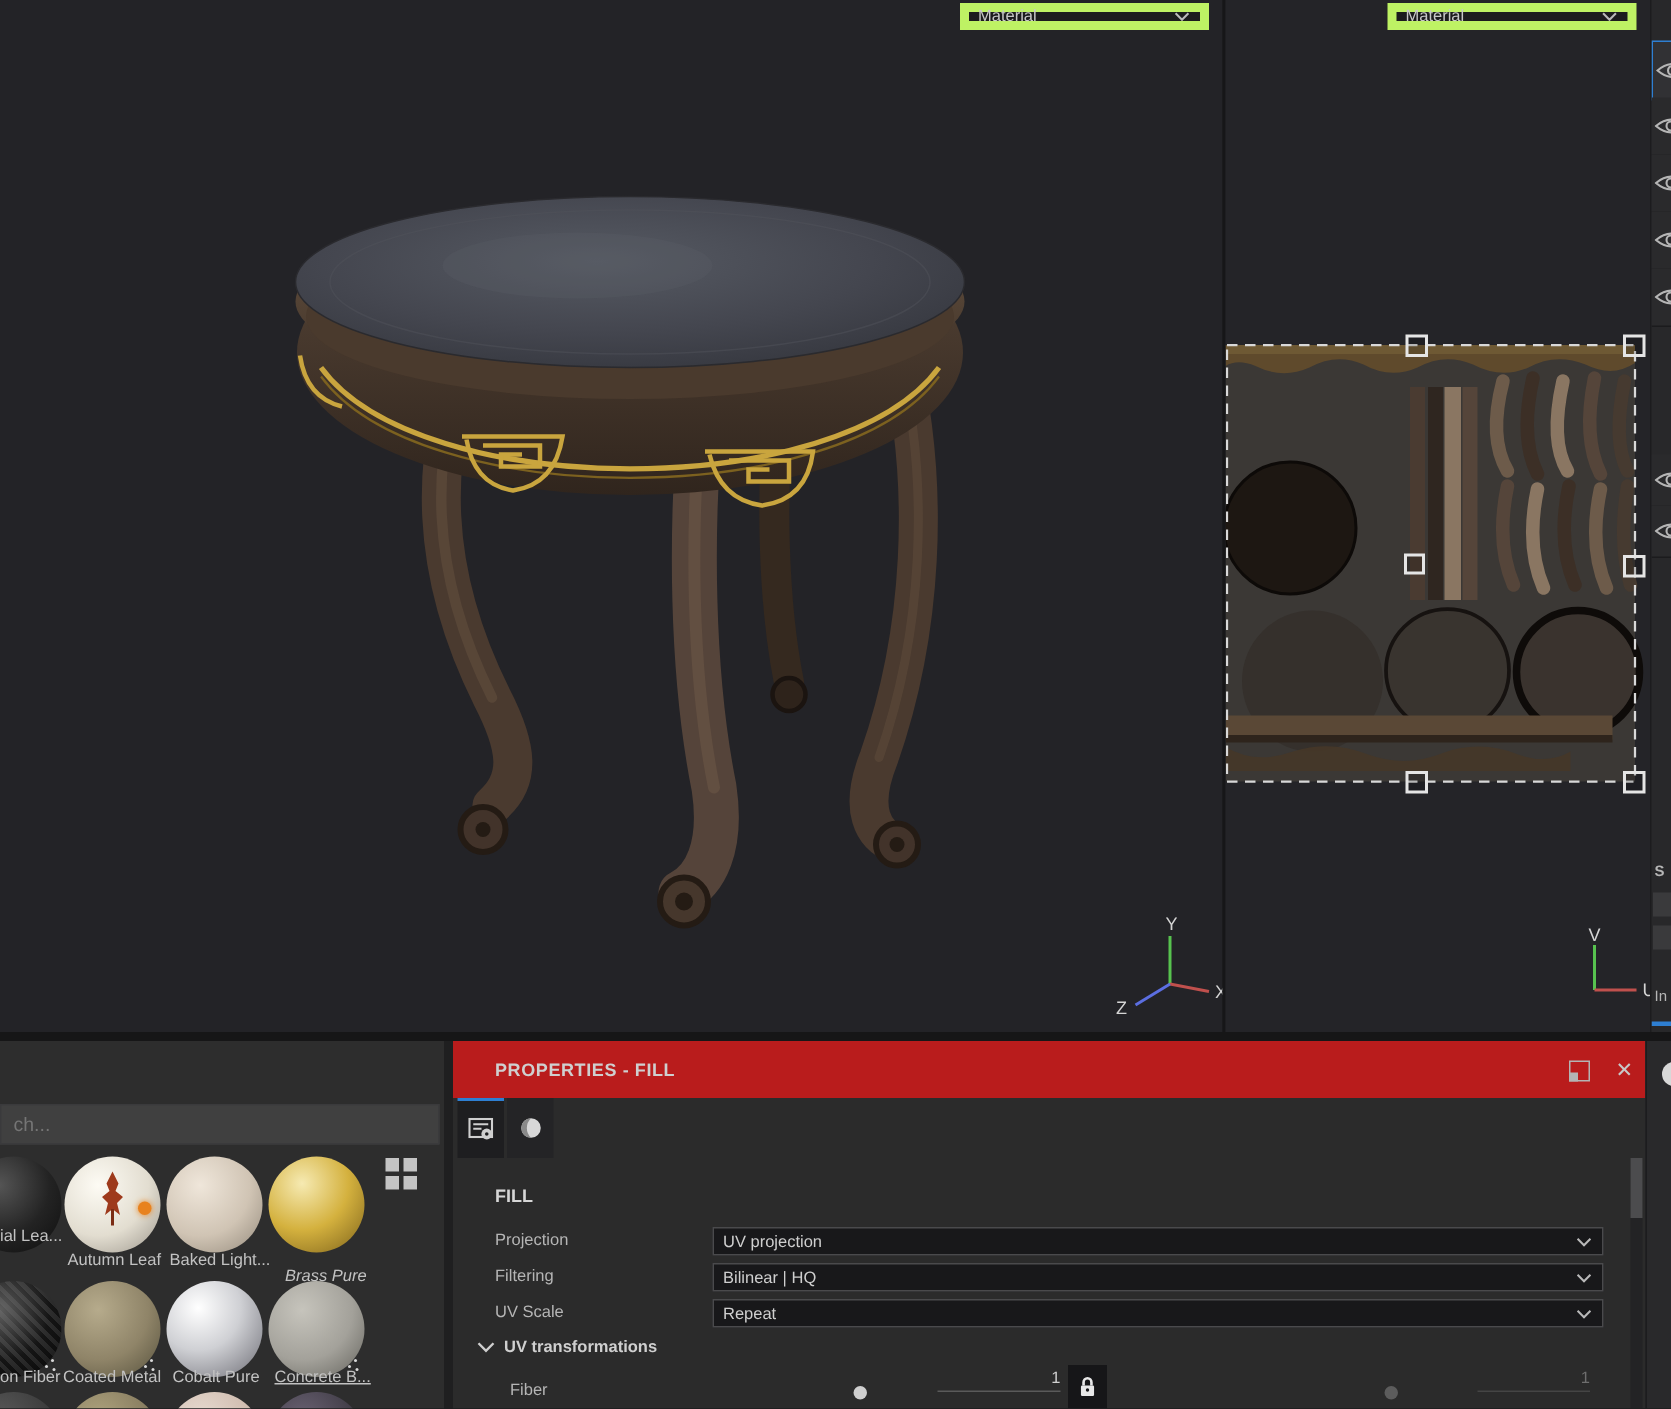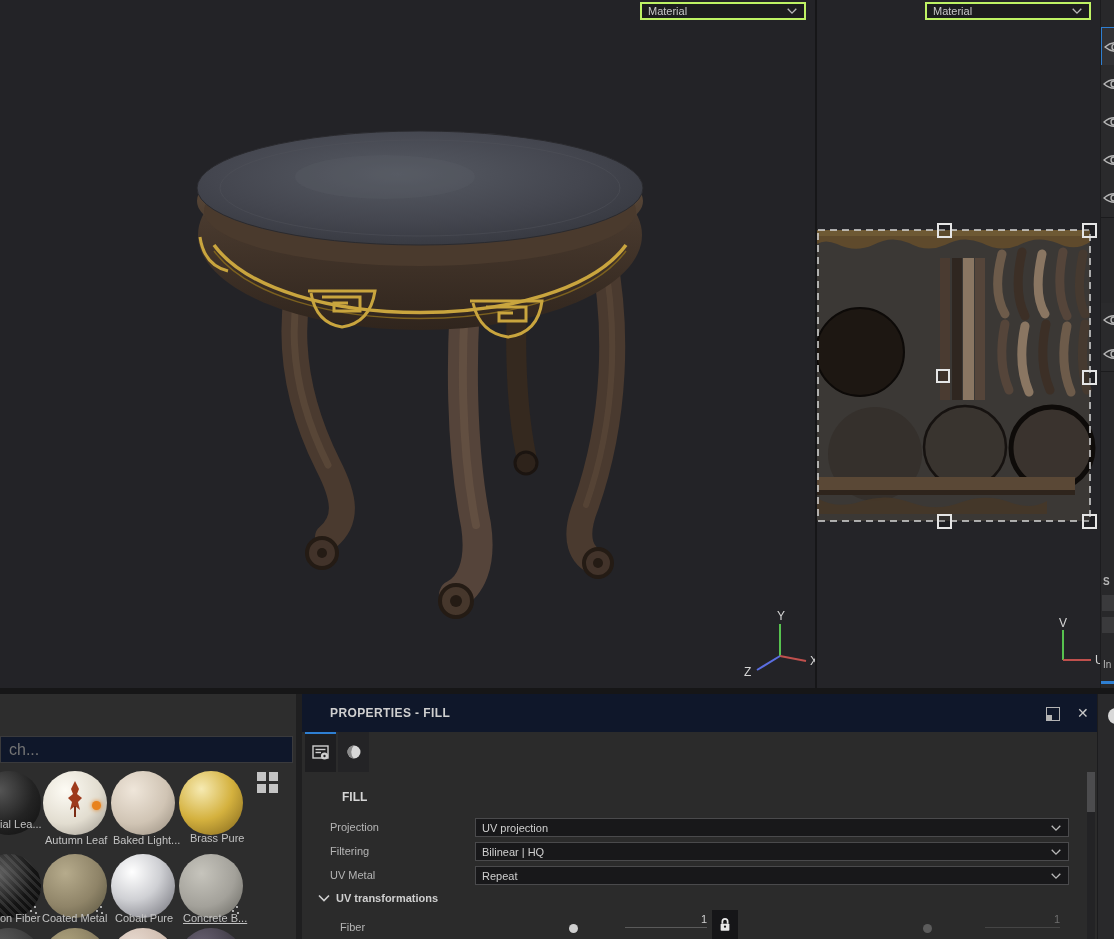--- a/index.html
+++ b/index.html
@@ -7,39 +7,39 @@
        font-family:"Liberation Sans",sans-serif;color:#c8c8c8;font-size:11px;}
   .abs{position:absolute;}
 
   
   .vp3d{left:0;top:0;width:815px;height:688px;background:#232327;overflow:hidden;}
   .vp2d{left:817px;top:0;width:283px;height:688px;background:#242428;overflow:hidden;}
   .vdiv{left:815px;top:0;width:2px;height:688px;background:#161618;}
   .hdiv{left:0;top:688px;width:1114px;height:6px;background:#161617;}
 
   
-  .dd{height:18px;background:#1c1c1e;border:2px solid #bef264;display:flex;align-items:center;
+  .dd{height:18px;background:#1c1c1e;border:6px solid #bef264;display:flex;align-items:center;
       padding:0 6px;box-sizing:border-box;color:#c8c8c8;}
   .dd .lbl{flex:1;}
   .chev{width:12px;height:8px;flex:none;}
 
   
   .rstrip{left:1100px;top:0;width:14px;height:688px;background:#28282a;overflow:hidden;border-left:1px solid #1c1c1e;}
   .lrow{position:absolute;left:0;width:14px;background:#2a2a2c;border-bottom:1px solid #1b1b1d;overflow:hidden;}
   .lrow.sel{border:1px solid #2e7fd2;background:#313134;}
   .eyeic{position:absolute;left:2px;top:50%;transform:translateY(-50%);}
   .frag-bar{position:absolute;left:1px;width:13px;height:16px;background:#3a3a3c;}
   .frag-txt{position:absolute;left:2px;color:#b5b5b5;font-size:10px;}
   .frag-blue{position:absolute;left:0;width:14px;height:3px;background:#2e7fd2;}
 
   
   .assets{left:0;top:694px;width:296px;height:245px;background:#2d2d2d;overflow:hidden;}
   .adiv{left:296px;top:694px;width:6px;height:245px;background:#1f1f20;}
-  .searchbox{position:absolute;left:0;top:42px;width:293px;height:27px;background:#0f172a;
-             border:1px solid #3a3a3c;box-sizing:border-box;color:#8a8a8a;font-size:16px;
+  .searchbox{position:absolute;left:0;top:42px;width:293px;height:27px;background:#404040;
+             border:1px solid #3a3a3c;box-sizing:border-box;color:#8a8a8a;font-size:13px;
              padding:0 8px;outline:none;font-family:"Liberation Sans",sans-serif;}
   .gridicon{position:absolute;display:grid;grid-template-columns:9px 9px;grid-template-rows:9px 9px;gap:3px;}
   .gridicon span{background:#c4c4c4;}
   .sphere{position:absolute;width:64px;height:64px;border-radius:50%;}
   .m1{background:radial-gradient(circle at 35% 30%,#555 0%,#232323 55%,#0e0e0e 100%);}
   .m2{background:radial-gradient(circle at 35% 30%,#fdfbf4 0%,#e2ddd0 55%,#9a948a 100%);}
   .m3{background:radial-gradient(circle at 35% 30%,#efe6da 0%,#d0c4b4 55%,#92887a 100%);}
   .m4{background:radial-gradient(circle at 35% 28%,#f6eab2 0%,#d4b13e 50%,#7c611a 100%);}
   .m5{background:radial-gradient(circle at 35% 30%,rgba(120,120,120,.75) 0%,rgba(40,40,40,.2) 55%,rgba(0,0,0,.6) 100%),
         repeating-linear-gradient(45deg,#101010 0 3px,#2f2f2f 3px 6px);}
@@ -50,21 +50,21 @@
   .r32{background:radial-gradient(circle at 35% 30%,#b0a57f 0%,#857a5e 60%,#4a4434 100%);}
   .r33{background:radial-gradient(circle at 35% 30%,#e9dcd2 0%,#cdb9ac 60%,#8d7d72 100%);}
   .r34{background:radial-gradient(circle at 35% 30%,#6b6374 0%,#3f3b45 60%,#17151c 100%);}
   .matlabel{position:absolute;color:#c2c2c2;font-size:11px;white-space:nowrap;}
   .badge{position:absolute;width:10px;height:10px;}
   .badge i{position:absolute;width:2px;height:2px;background:#d8d8d8;border-radius:50%;}
   .fireb{position:absolute;width:9px;height:9px;border-radius:50%;background:#e8821e;box-shadow:0 0 4px #e8821e;}
 
   
   .props{left:302px;top:694px;width:795px;height:245px;background:#2b2b2b;overflow:hidden;}
-  .phead{position:absolute;left:0;top:0;width:795px;height:38px;background:#0f172a;}
+  .phead{position:absolute;left:0;top:0;width:795px;height:38px;background:#b91c1c;}
   .ptitle{position:absolute;left:28px;top:12px;font-weight:bold;font-size:12px;color:#cfcfcf;letter-spacing:.4px;}
   .popout{position:absolute;width:12px;height:12px;border:1px solid #b4b4b4;}
   .popout i{position:absolute;left:-1px;bottom:-1px;width:6px;height:6px;background:#b4b4b4;}
   .closex{position:absolute;color:#c8c8c8;font-size:14px;line-height:14px;cursor:default;}
   .ptab{position:absolute;top:38px;width:31px;height:40px;display:flex;align-items:center;justify-content:center;}
   .ptab.on{background:#1e1e20;border-top:2px solid #2e7fd2;height:38px;}
   .ptab.off{background:#242426;}
   .sect{position:absolute;font-weight:bold;font-size:12px;color:#d6d6d6;}
   .flabel{position:absolute;color:#b5b5b5;}
   .pdd{position:absolute;left:173px;width:594px;height:19px;background:#18181a;border:1px solid #4a4a4c;
@@ -292,21 +292,21 @@
     <svg class="abs" style="left:61px;top:85px;" width="28" height="40" viewBox="0 0 28 40">
       <polygon points="14,2 18,10 16,15 21,19 17,23 19,31 14,27 9,31 11,23 7,19 12,15 10,10" fill="#9e3a1c"></polygon>
       <line x1="14" y1="27" x2="14" y2="38" stroke="#7a2c14" stroke-width="2"></line>
     </svg>
     <div class="fireb" style="left:92px;top:107px;"></div>
     <div class="sphere m3" style="left:111px;top:77px;"></div>
     <div class="sphere m4" style="left:179px;top:77px;"></div>
     <div class="matlabel" style="left:0px;top:124px;">ial Lea...</div>
     <div class="matlabel" style="left:45px;top:140px;">Autumn Leaf</div>
     <div class="matlabel" style="left:113px;top:140px;text-align:center;">Baked Light...</div>
-    <div class="matlabel" style="left:190px;top:138px;">Brass Pure</div>
+    <div class="matlabel" style="left:190px;top:151px;font-style:italic;">Brass Pure</div>
 
     <div class="sphere m5" style="left:-23px;top:160px;"></div>
     <div class="sphere m6" style="left:43px;top:160px;"></div>
     <div class="sphere m7" style="left:111px;top:160px;"></div>
     <div class="sphere m8" style="left:179px;top:160px;"></div>
     <div class="badge" style="left:30px;top:212px;">
         <i style="left:0;top:4px;"></i>
         <i style="left:4px;top:0;"></i>
         <i style="left:5px;top:6px;"></i>
       </div>
@@ -351,39 +351,39 @@
         <circle cx="12.5" cy="11" r="1.2" fill="#1e1e20"></circle>
       </svg>
     </div>
     <div class="ptab off" style="left:36px;">
       <svg width="16" height="16" viewBox="0 0 16 16">
         <circle cx="8" cy="8" r="6.5" fill="#d8d8d8"></circle>
         <path d="M8,1.5 A6.5,6.5 0 0 0 8,14.5 A9,9 0 0 1 8,1.5 Z" fill="#8a8a8a"></path>
       </svg>
     </div>
 
-    <div class="sect" style="left:28px;top:96px;margin-left:12px;">FILL</div>
+    <div class="sect" style="left:28px;top:96px;">FILL</div>
 
     <div class="flabel" style="left:28px;top:127px;">Projection</div>
     <div class="pdd" style="top:124px;">
       <span style="flex:1;">UV projection</span>
       <svg class="chev" viewBox="0 0 14 8">
           <polyline points="2,1.5 7,6.5 12,1.5" fill="none" stroke="#b9b9b9" stroke-width="1.6"></polyline>
         </svg>
     </div>
 
     <div class="flabel" style="left:28px;top:151px;">Filtering</div>
     <div class="pdd" style="top:148px;">
       <span style="flex:1;">Bilinear | HQ</span>
       <svg class="chev" viewBox="0 0 14 8">
           <polyline points="2,1.5 7,6.5 12,1.5" fill="none" stroke="#b9b9b9" stroke-width="1.6"></polyline>
         </svg>
     </div>
 
-    <div class="flabel" style="left:28px;top:175px;">UV Metal</div>
+    <div class="flabel" style="left:28px;top:175px;">UV Scale</div>
     <div class="pdd" style="top:172px;">
       <span style="flex:1;">Repeat</span>
       <svg class="chev" viewBox="0 0 14 8">
           <polyline points="2,1.5 7,6.5 12,1.5" fill="none" stroke="#b9b9b9" stroke-width="1.6"></polyline>
         </svg>
     </div>
 
     <svg class="subchev" style="left:16px;top:200px;" width="12" height="8" viewBox="0 0 12 8">
       <polyline points="1,1.5 6,6.5 11,1.5" fill="none" stroke="#cfcfcf" stroke-width="1.6"></polyline>
     </svg>

